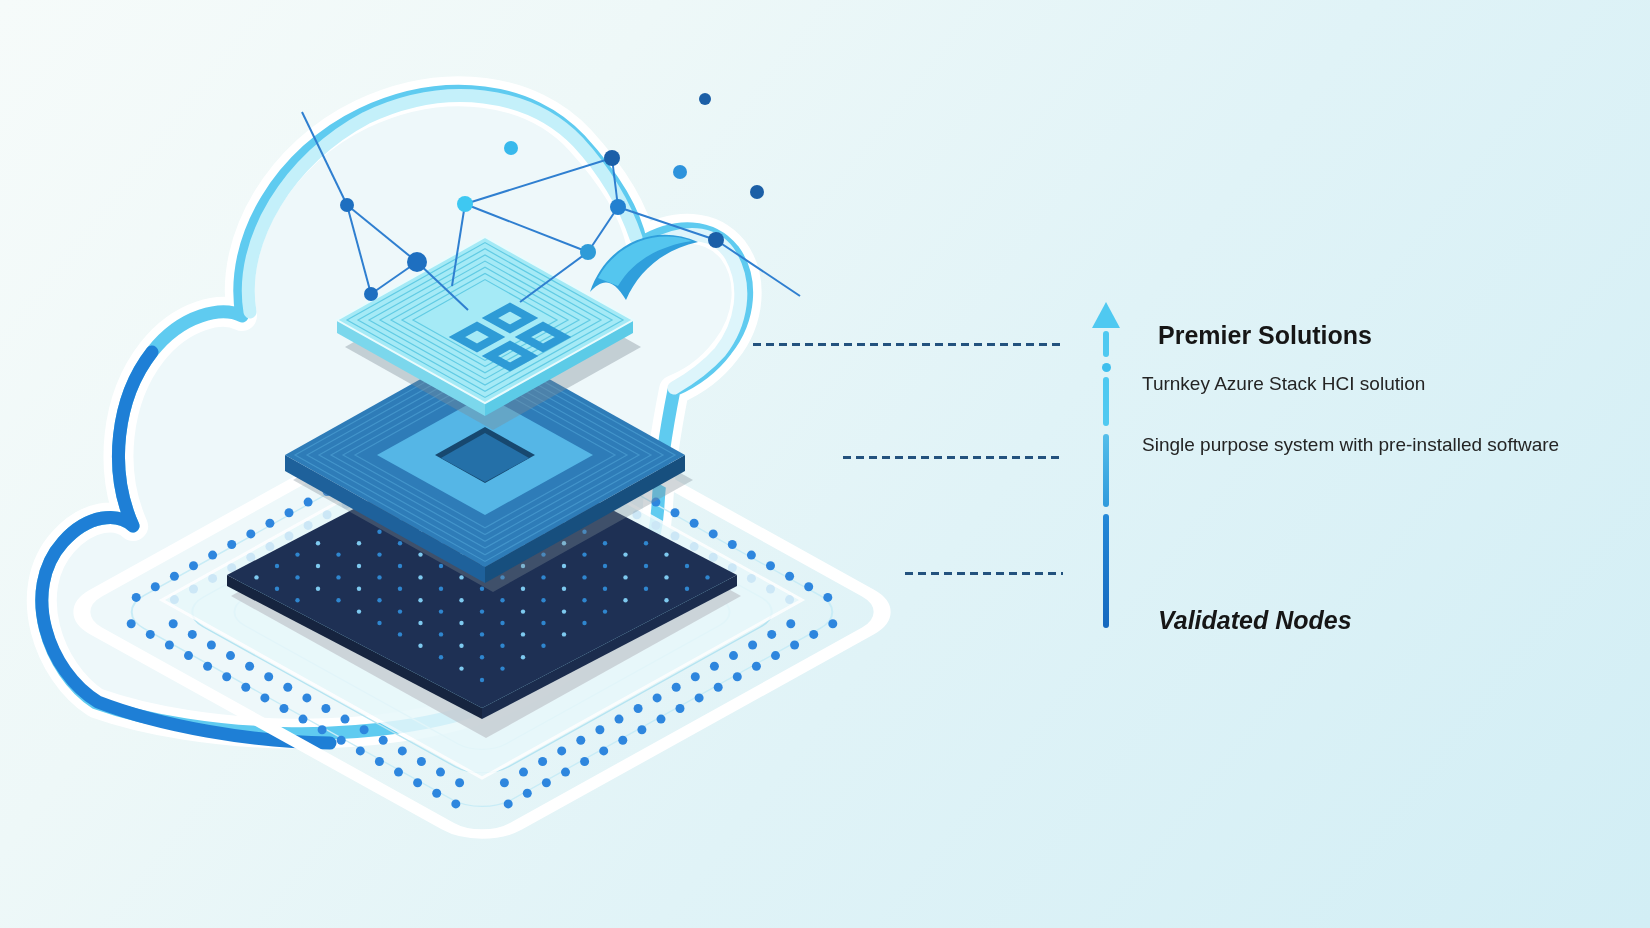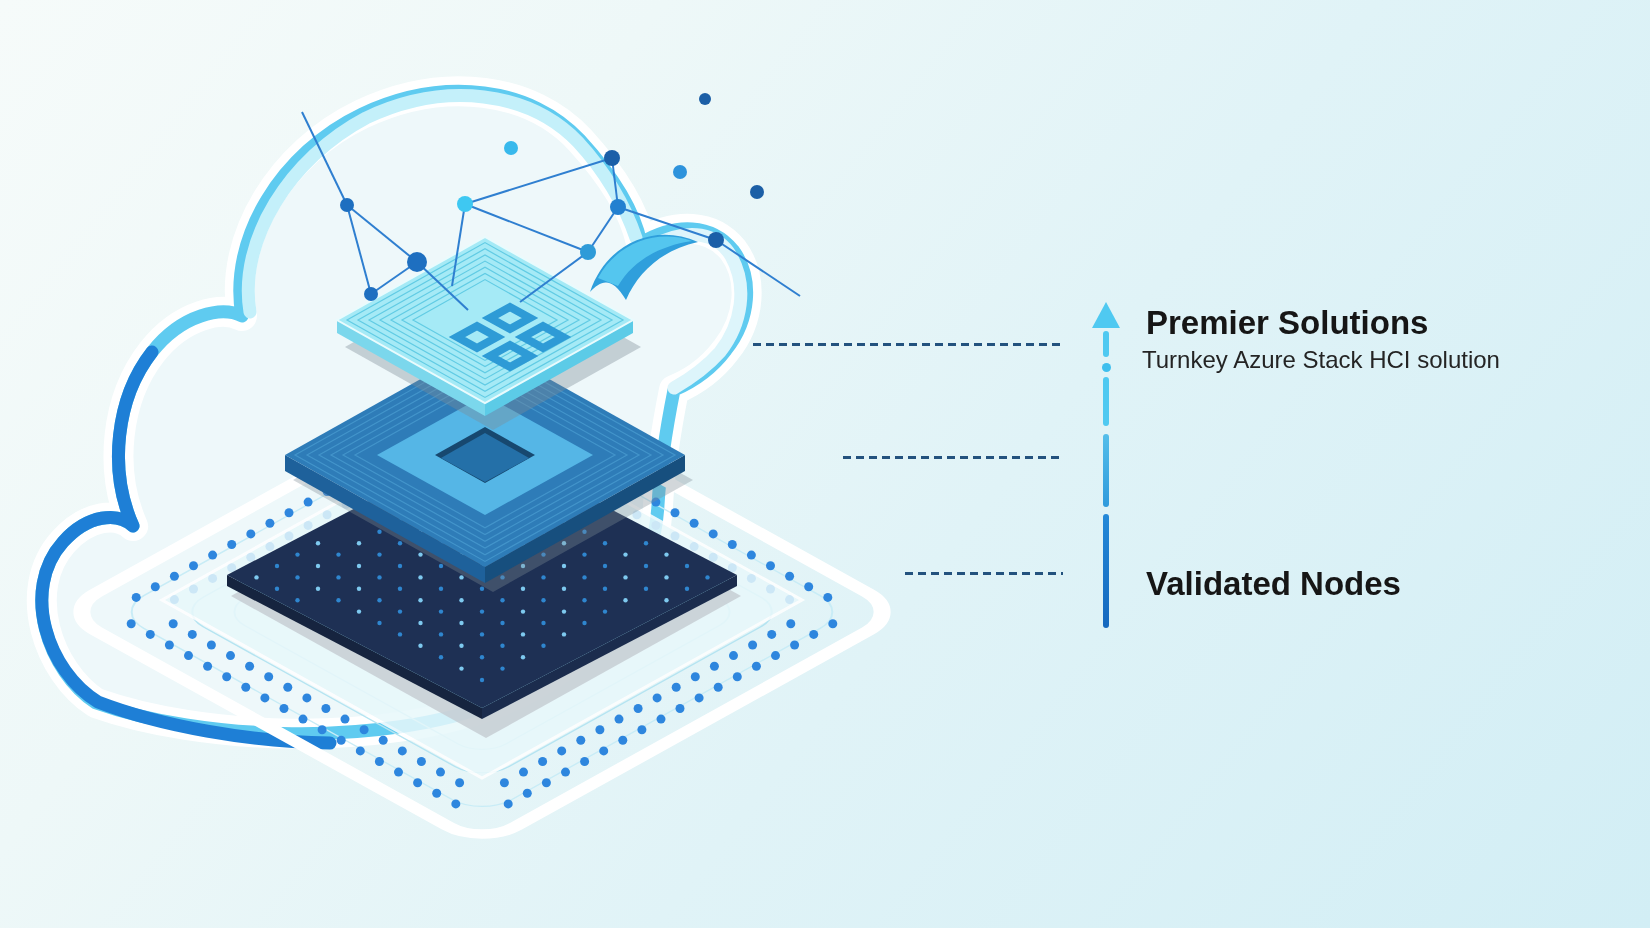--- a/index.html
+++ b/index.html
@@ -18,25 +18,25 @@
     border-left:14px solid transparent;border-right:14px solid transparent;
     border-bottom:26px solid #4fc9f1;}
   .arrow-seg{position:absolute;left:1103px;width:6px;border-radius:3px;}
   .seg-a{top:331px;height:26px;background:#4fc9f1;}
   .arrow-dot{position:absolute;left:1102px;top:363px;width:9px;height:9px;border-radius:50%;background:#3fbfee;}
   .seg-b{top:377px;height:49px;background:#4fc9f1;}
   .seg-c{top:434px;height:73px;background:linear-gradient(180deg,#54beea,#2f9adc);}
   .seg-d{top:514px;height:114px;background:linear-gradient(180deg,#2489d8,#1568be);}
   
   .tier{position:absolute;left:1142px;width:480px;}
-  .tier h2{margin:4px;font-size:33px;line-height:40px;font-weight:700;color:#161616;letter-spacing:0;}
-  .tier p{margin:2px 0 0 0;font-size:24px;line-height:26px;color:#242424;}
+  .tier h2{margin:16px;font-size:25px;line-height:40px;font-weight:700;color:#161616;letter-spacing:0;}
+  .tier p{margin:2px 0 0 0;font-size:19px;line-height:26px;color:#242424;}
   .tier1{top:299px;}
   .tier2{top:430px;}
-  .tier3{top:560px;}
+  .tier3{top:584px;font-style:italic;}
 </style>
 </head>
 <body>
 
 <div class="stage">
 
   <svg width="1650" height="928" viewBox="0 0 1650 928">
 
     <g stroke-linejoin="round" stroke-linecap="round">
       <path d="M 96 703
@@ -438,17 +438,18 @@
     <div class="arrow-seg seg-b"></div>
     <div class="arrow-seg seg-c"></div>
     <div class="arrow-seg seg-d"></div>
   </div>
 
   <div class="tier tier1">
     <h2>Premier Solutions</h2>
     <p>Turnkey Azure Stack HCI solution</p>
   </div>
   <div class="tier tier2">
+    <p>Single purpose system with pre-installed software</p>
   </div>
   <div class="tier tier3">
     <h2>Validated Nodes</h2>
   </div>
 </div>
 
 </body></html>

